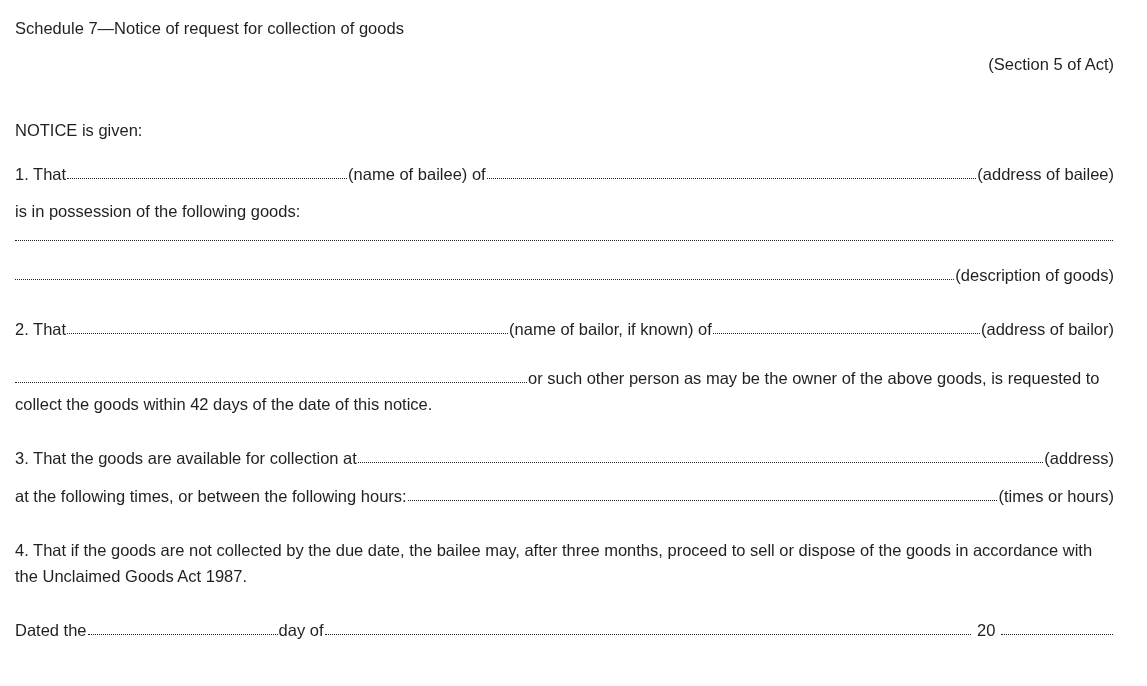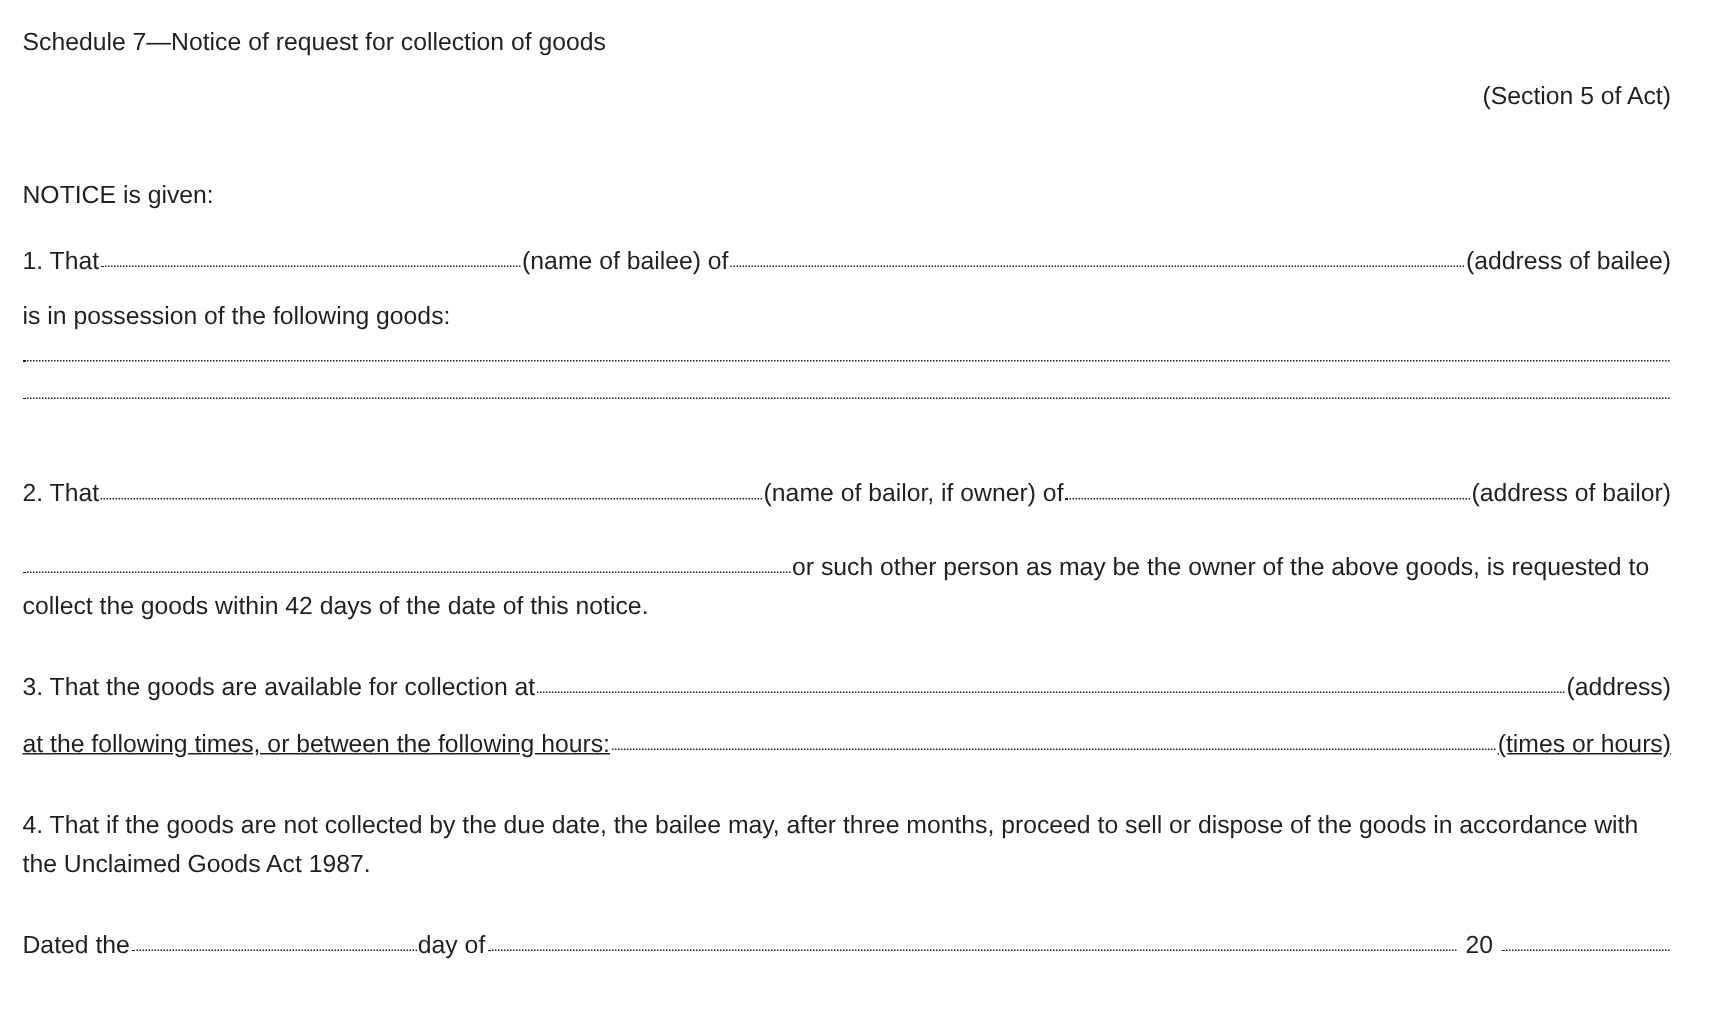--- a/index.html
+++ b/index.html
@@ -68,46 +68,47 @@
 <div class="line" style="top:201px;text-align:center;">
   <span class="text">is in possession of the following goods:</span>
 </div>
 
 <div class="line" style="top:240px;">
   <span class="dots" style="margin-left:0;"></span>
 </div>
 
 <div class="line" style="top:265px;">
   <span class="dots" style="margin-left:0;"></span>
+  <span class="text">(description of goods)</span>
 </div>
 
 <div class="line" style="top:319px;text-align:center;">
   <span class="text">2. That</span>
   <span class="dots fixed" style="width:441px;"></span>
-  <span class="text">(name of bailor, if owner) of </span>
+  <span class="text">(name of bailor, if known) of </span>
   <span class="dots"></span>
   <span class="text">(address of bailor)</span>
 </div>
 
 <div class="line" style="top:368px;">
   <span class="dots fixed" style="width:512px; margin-left:0;"></span>
   <span class="text">or such other person as may be the owner of the above goods, is requested to</span>
 </div>
 
 <div class="line" style="top:394px;">
   <span class="text">collect the goods within 42 days of the date of this notice.</span>
 </div>
 
 <div class="line" style="top:448px;">
   <span class="text">3. That the goods are available for collection at </span>
   <span class="dots"></span>
   <span class="text">(address)</span>
 </div>
 
-<div class="line" style="top:486px;text-decoration:underline;">
+<div class="line" style="top:486px;">
   <span class="text">at the following times, or between the following hours: </span>
   <span class="dots"></span>
   <span class="text">(times or hours)</span>
 </div>
 
 <div class="line" style="top:540px; right:auto;">
   <span class="text">4. That if the goods are not collected by the due date, the bailee may, after three months, proceed to sell or dispose of the goods in accordance with</span>
 </div>
 <div class="line" style="top:566px;">
   <span class="text">the Unclaimed Goods Act 1987.</span>

